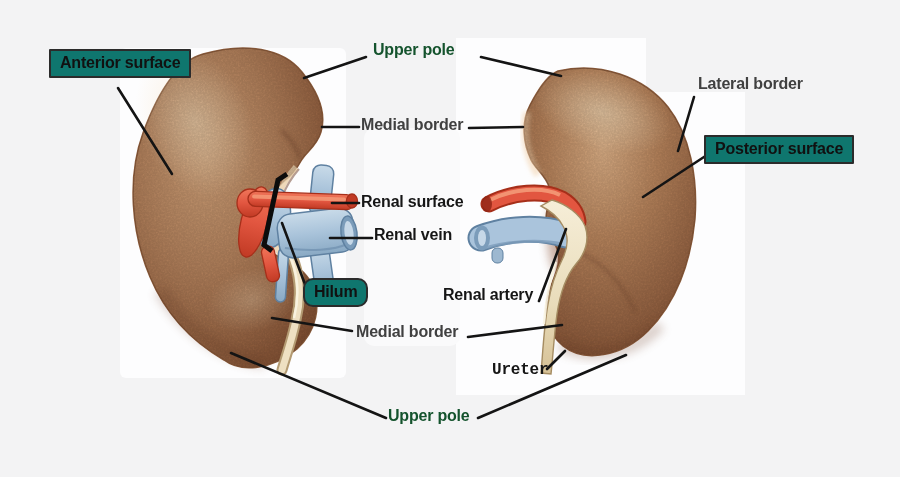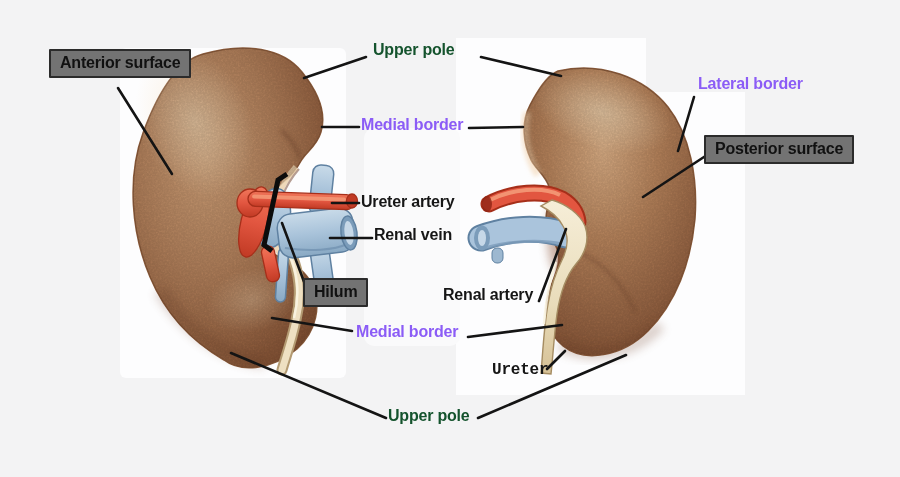--- a/index.html
+++ b/index.html
@@ -7,33 +7,33 @@
     position:relative;width:900px;height:477px;overflow:hidden;
     background:#f3f3f4;
     font-family:"Liberation Sans","DejaVu Sans",sans-serif;
   }
   .stage svg{position:absolute;left:0;top:0;}
   .lbl{
     position:absolute;font-weight:bold;font-size:16px;line-height:1.1;
     white-space:nowrap;letter-spacing:-0.2px;color:#161616;
   }
   .lbl.red{color:#14532d;}
-  .lbl.green{color:#8b5cf6;}
+  .lbl.green{color:#404040;}
   .lbl.boxed{
-    background:#737373;border:2px solid #2b2b2b;border-radius:1px;
+    background:#0f766e;border:2px solid #2b2b2b;border-radius:1px;
     padding:3px 9px 4px;color:#111;
   }
   #lbl-anterior-surface{left:49px;top:49px;}
   #lbl-upper-pole-top{left:373px;top:41px;}
   #lbl-medial-border-top{left:361px;top:116px;}
   #lbl-lateral-border{left:698px;top:75px;}
   #lbl-posterior-surface{left:704px;top:135px;text-align:center;}
   #lbl-renal-artery{left:361px;top:193px;}
   #lbl-renal-vein{left:374px;top:226px;}
-  #lbl-hilum{left:303px;top:278px;}
+  #lbl-hilum{left:303px;top:278px;border-radius:10px;}
   #lbl-renal-pelvis{left:443px;top:286px;}
   #lbl-medial-border-bottom{left:356px;top:323px;}
   #lbl-ureter{left:492px;top:362px;font-family:Liberation Mono, monospace;}
   #lbl-upper-pole-bottom{left:388px;top:407px;}
 </style>
 </head>
 <body>
 
 <div class="stage">
 
@@ -190,21 +190,21 @@
       <line x1="386" y1="418" x2="231" y2="353"></line>
       <line x1="478" y1="418" x2="626" y2="355"></line>
     </g>
   </svg>
 
   <div class="lbl boxed" id="lbl-anterior-surface">Anterior surface</div>
   <div class="lbl red" id="lbl-upper-pole-top">Upper pole</div>
   <div class="lbl green" id="lbl-medial-border-top">Medial border</div>
   <div class="lbl green" id="lbl-lateral-border">Lateral border</div>
   <div class="lbl boxed" id="lbl-posterior-surface">Posterior surface</div>
-  <div class="lbl" id="lbl-renal-artery">Ureter artery</div>
+  <div class="lbl" id="lbl-renal-artery">Renal surface</div>
   <div class="lbl" id="lbl-renal-vein">Renal vein</div>
   <div class="lbl boxed" id="lbl-hilum">Hilum</div>
   <div class="lbl" id="lbl-renal-pelvis">Renal artery</div>
   <div class="lbl green" id="lbl-medial-border-bottom">Medial border</div>
   <div class="lbl" id="lbl-ureter">Ureter</div>
   <div class="lbl red" id="lbl-upper-pole-bottom">Upper pole</div>
 
 </div>
 
 </body></html>

